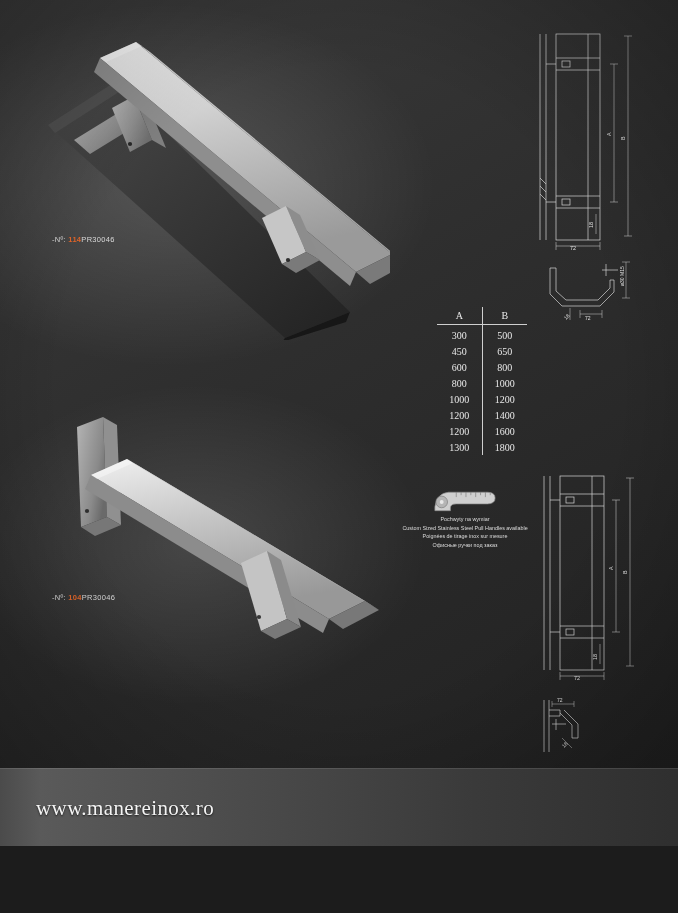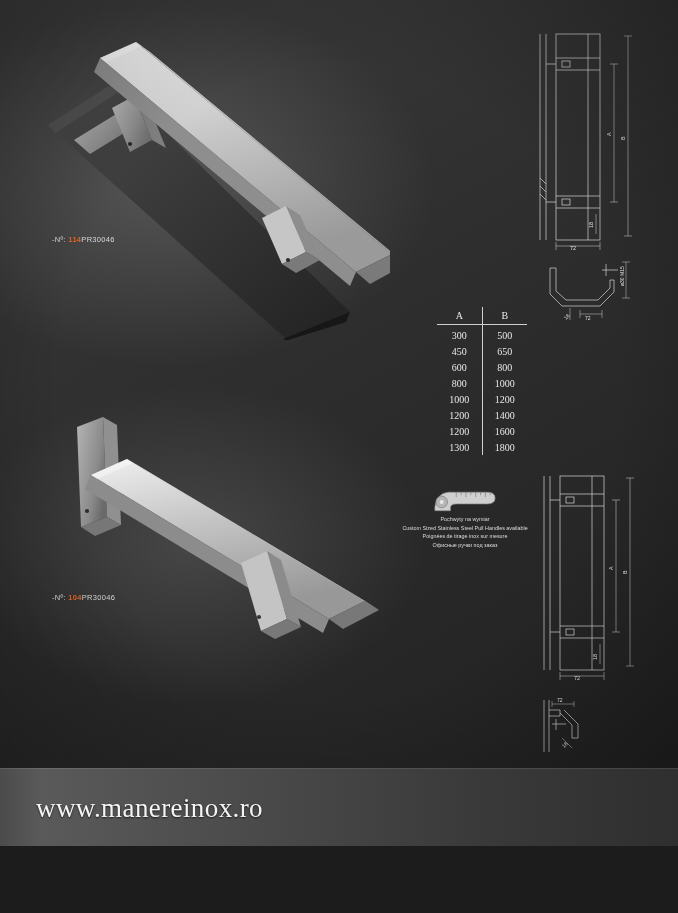--- a/index.html
+++ b/index.html
@@ -42,21 +42,21 @@
     height: 78px;
     background: linear-gradient(90deg,#4b4b4b 0%, #5a5a5a 6%, #4a4a4a 38%, #3a3a3a 70%, #2f2f2f 100%);
     border-top: 1px solid rgba(255,255,255,0.10);
     border-bottom: 1px solid rgba(0,0,0,0.45);
     display: flex;
     align-items: center;
   }
   .footer-url {
     color: #f4f4f4;
     font-family: "Liberation Serif", serif;
-    font-size: 27px;
+    font-size: 21px;
     letter-spacing: 0.4px;
     margin-left: 36px;
     text-shadow: 0 1px 2px rgba(0,0,0,0.7);
   }
   .bottom-strip {
     position: absolute;
     left:0; top: 846px; width: 678px; height: 67px;
     background: #1c1c1c;
   }
 

